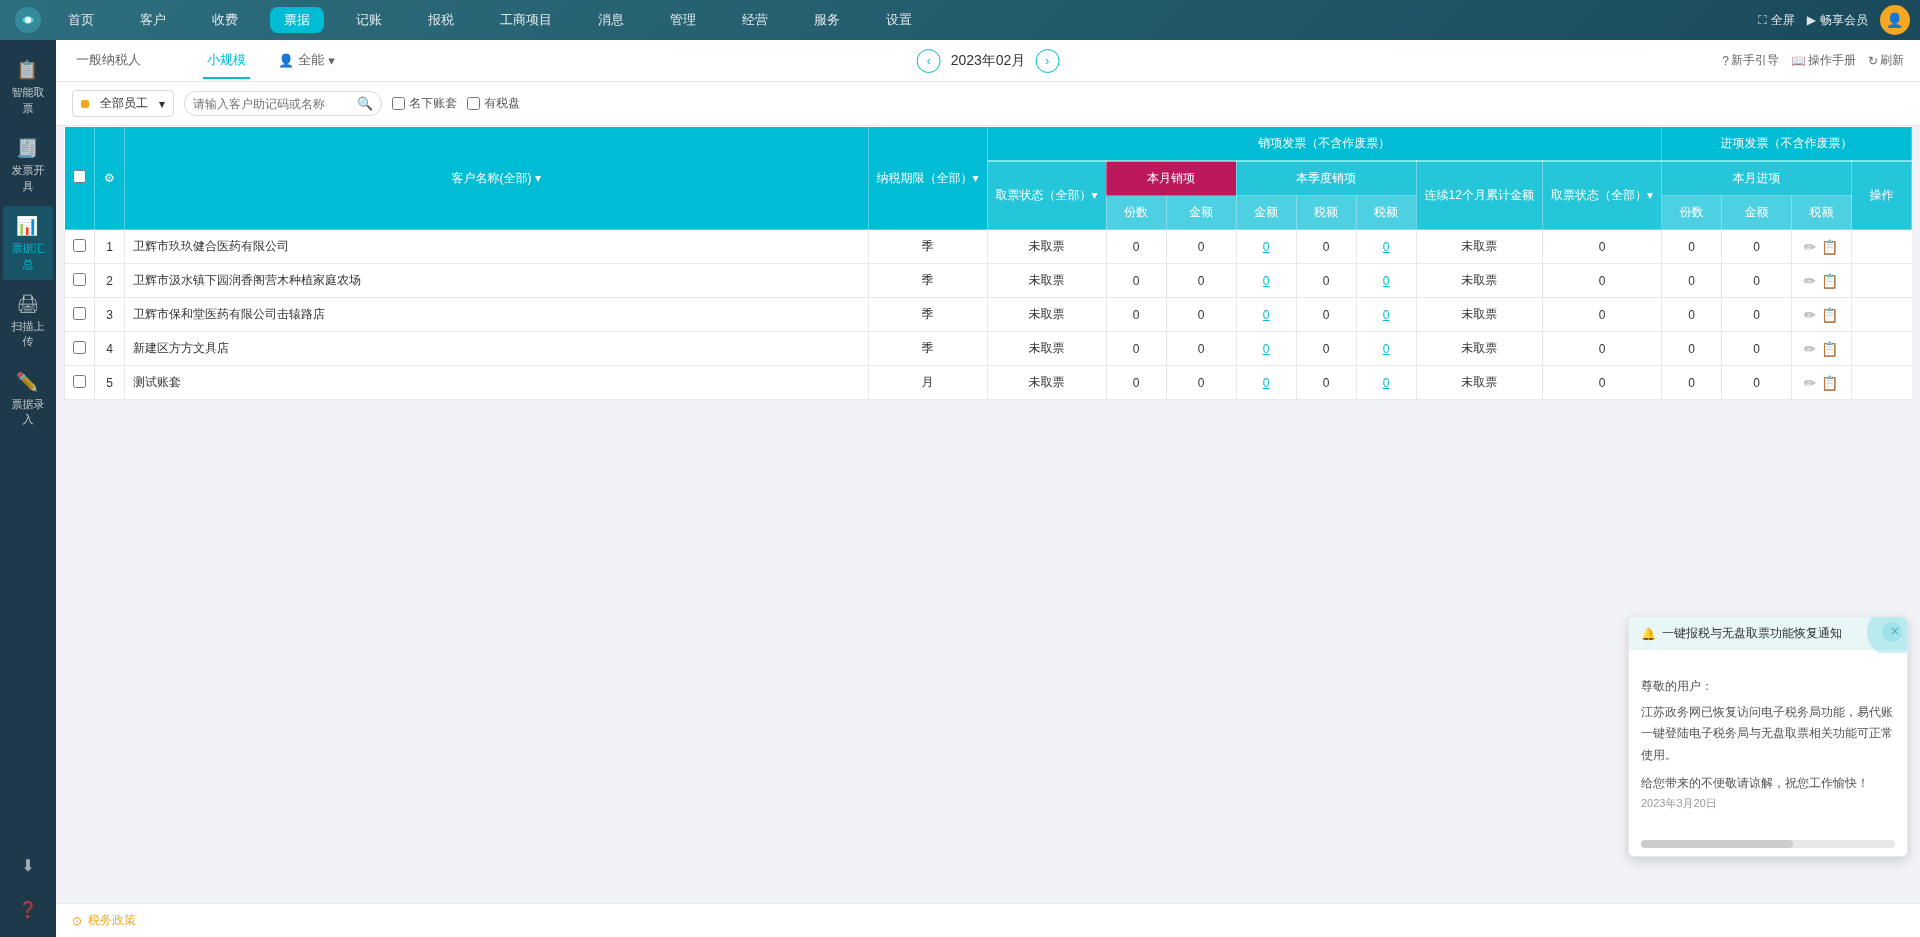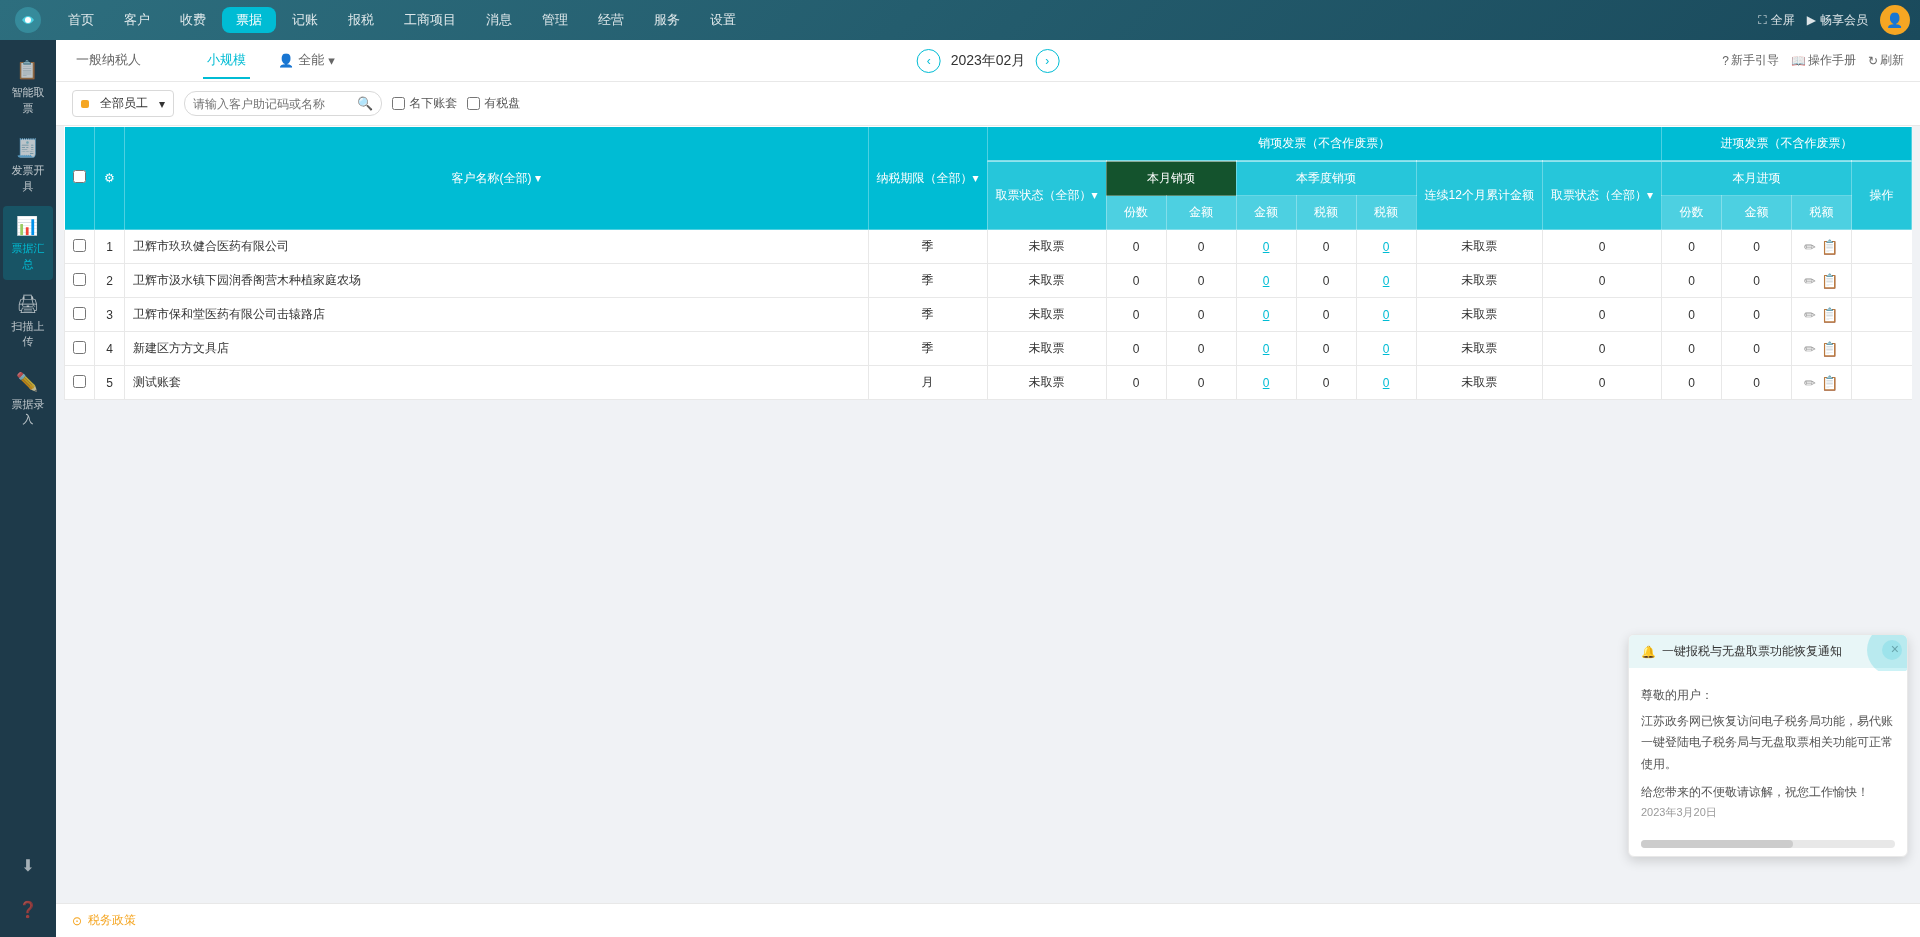--- a/index.html
+++ b/index.html
@@ -21,21 +21,21 @@
       margin-right: 8px;
       display: flex;
       align-items: center;
       justify-content: center;
     }
     .top-nav .logo svg { width: 28px; height: 28px; }
     .top-nav .nav-items {
       display: flex;
       align-items: center;
       flex: 1;
-      gap: 2px;
+      gap: 18px;
     }
     .top-nav .nav-item {
       padding: 4px 14px;
       font-size: 13px;
       cursor: pointer;
       border-radius: 4px;
       color: rgba(255,255,255,0.85);
       white-space: nowrap;
     }
     .top-nav .nav-item.active {
@@ -248,21 +248,21 @@
     .notification-header {
       background: #e8f6f7;
       padding: 8px 12px;
       font-weight: 500;
       color: #333;
       font-size: 12px;
       display: flex;
       align-items: center;
       gap: 6px;
     }
-    .notification-body { padding: 17px 12px; line-height: 1.8; }
+    .notification-body { padding: 26px 12px; line-height: 1.8; }
     .notification-date { color: #999; font-size: 11px; }
     .notification-close {
       position: absolute;
       top: 6px;
       right: 8px;
       cursor: pointer;
       color: #999;
       font-size: 14px;
     }
     .notif-scroll { height: 8px; background: #e8e8e8; margin: 0 12px 8px 12px; border-radius: 4px; position: relative; }
@@ -416,21 +416,21 @@
             <th rowspan="3" style="width:30px;">
               <span>⚙</span>
             </th>
             <th rowspan="3" style="min-width:160px;">客户名称(全部) ▾</th>
             <th rowspan="3" style="width:80px;">纳税期限（全部）▾</th>
             <th colspan="8" style="background:#00bcd4; border-bottom: 2px solid rgba(255,255,255,0.5);">销项发票（不含作废票）</th>
             <th colspan="5" style="background:#00bcd4; border-bottom: 2px solid rgba(255,255,255,0.5);">进项发票（不含作废票）</th>
           </tr>
           <tr>
             <th rowspan="2" style="width:80px;background:#26c6da;">取票状态（全部）▾</th>
-            <th colspan="2" style="background:#14532d;">本月销项</th>
+            <th colspan="2" style="background:#be185d;">本月销项</th>
             <th colspan="3" style="background:#26c6da;">本季度销项</th>
             <th rowspan="2" style="width:110px;background:#26c6da;">连续12个月累计金额</th>
             <th rowspan="2" style="width:80px;background:#26c6da;">取票状态（全部）▾</th>
             <th colspan="3" style="background:#26c6da;">本月进项</th>
             <th rowspan="2" style="width:60px;background:#26c6da;">操作</th>
           </tr>
           <tr>
             <th style="width:60px;background:#4dd0e1;">份数</th>
             <th style="width:70px;background:#4dd0e1;">金额</th>
             <th style="width:60px;background:#4dd0e1;">金额</th>

